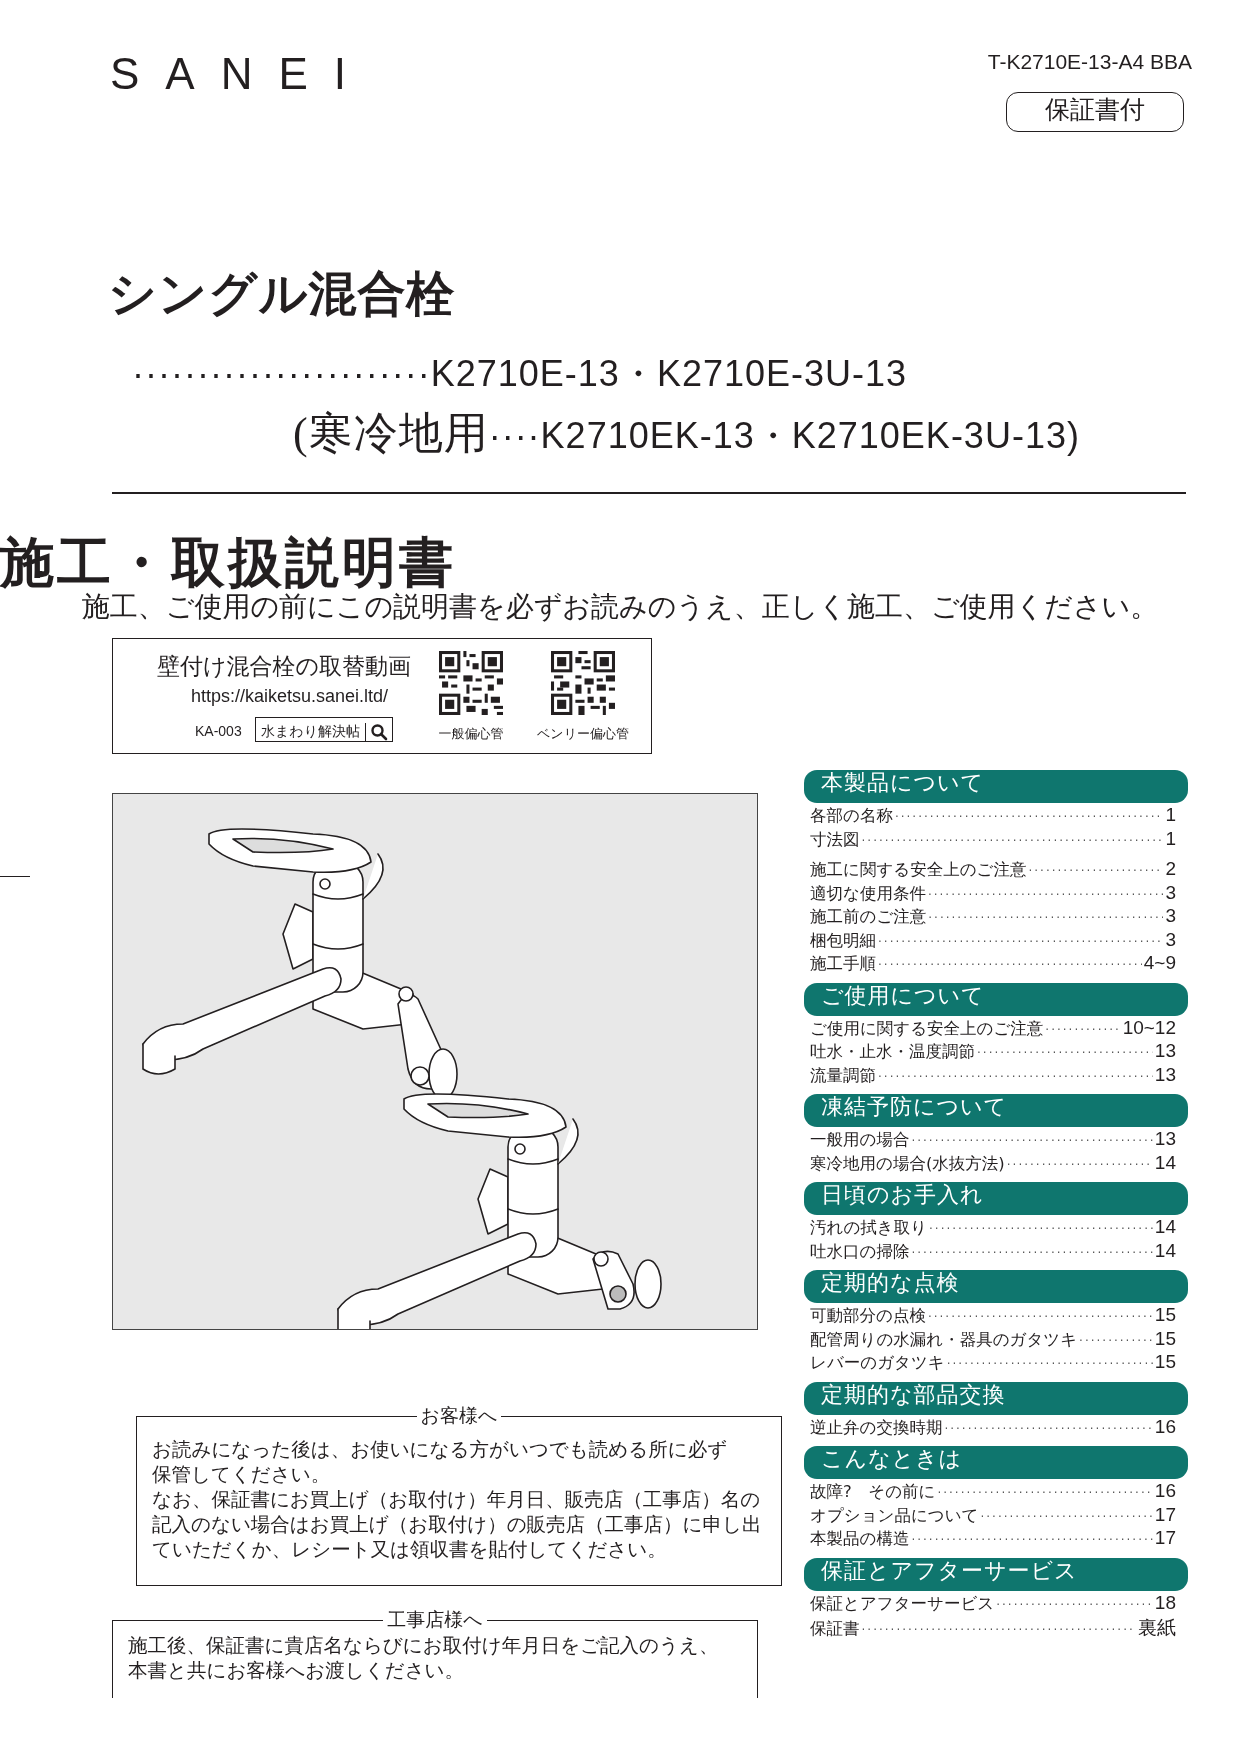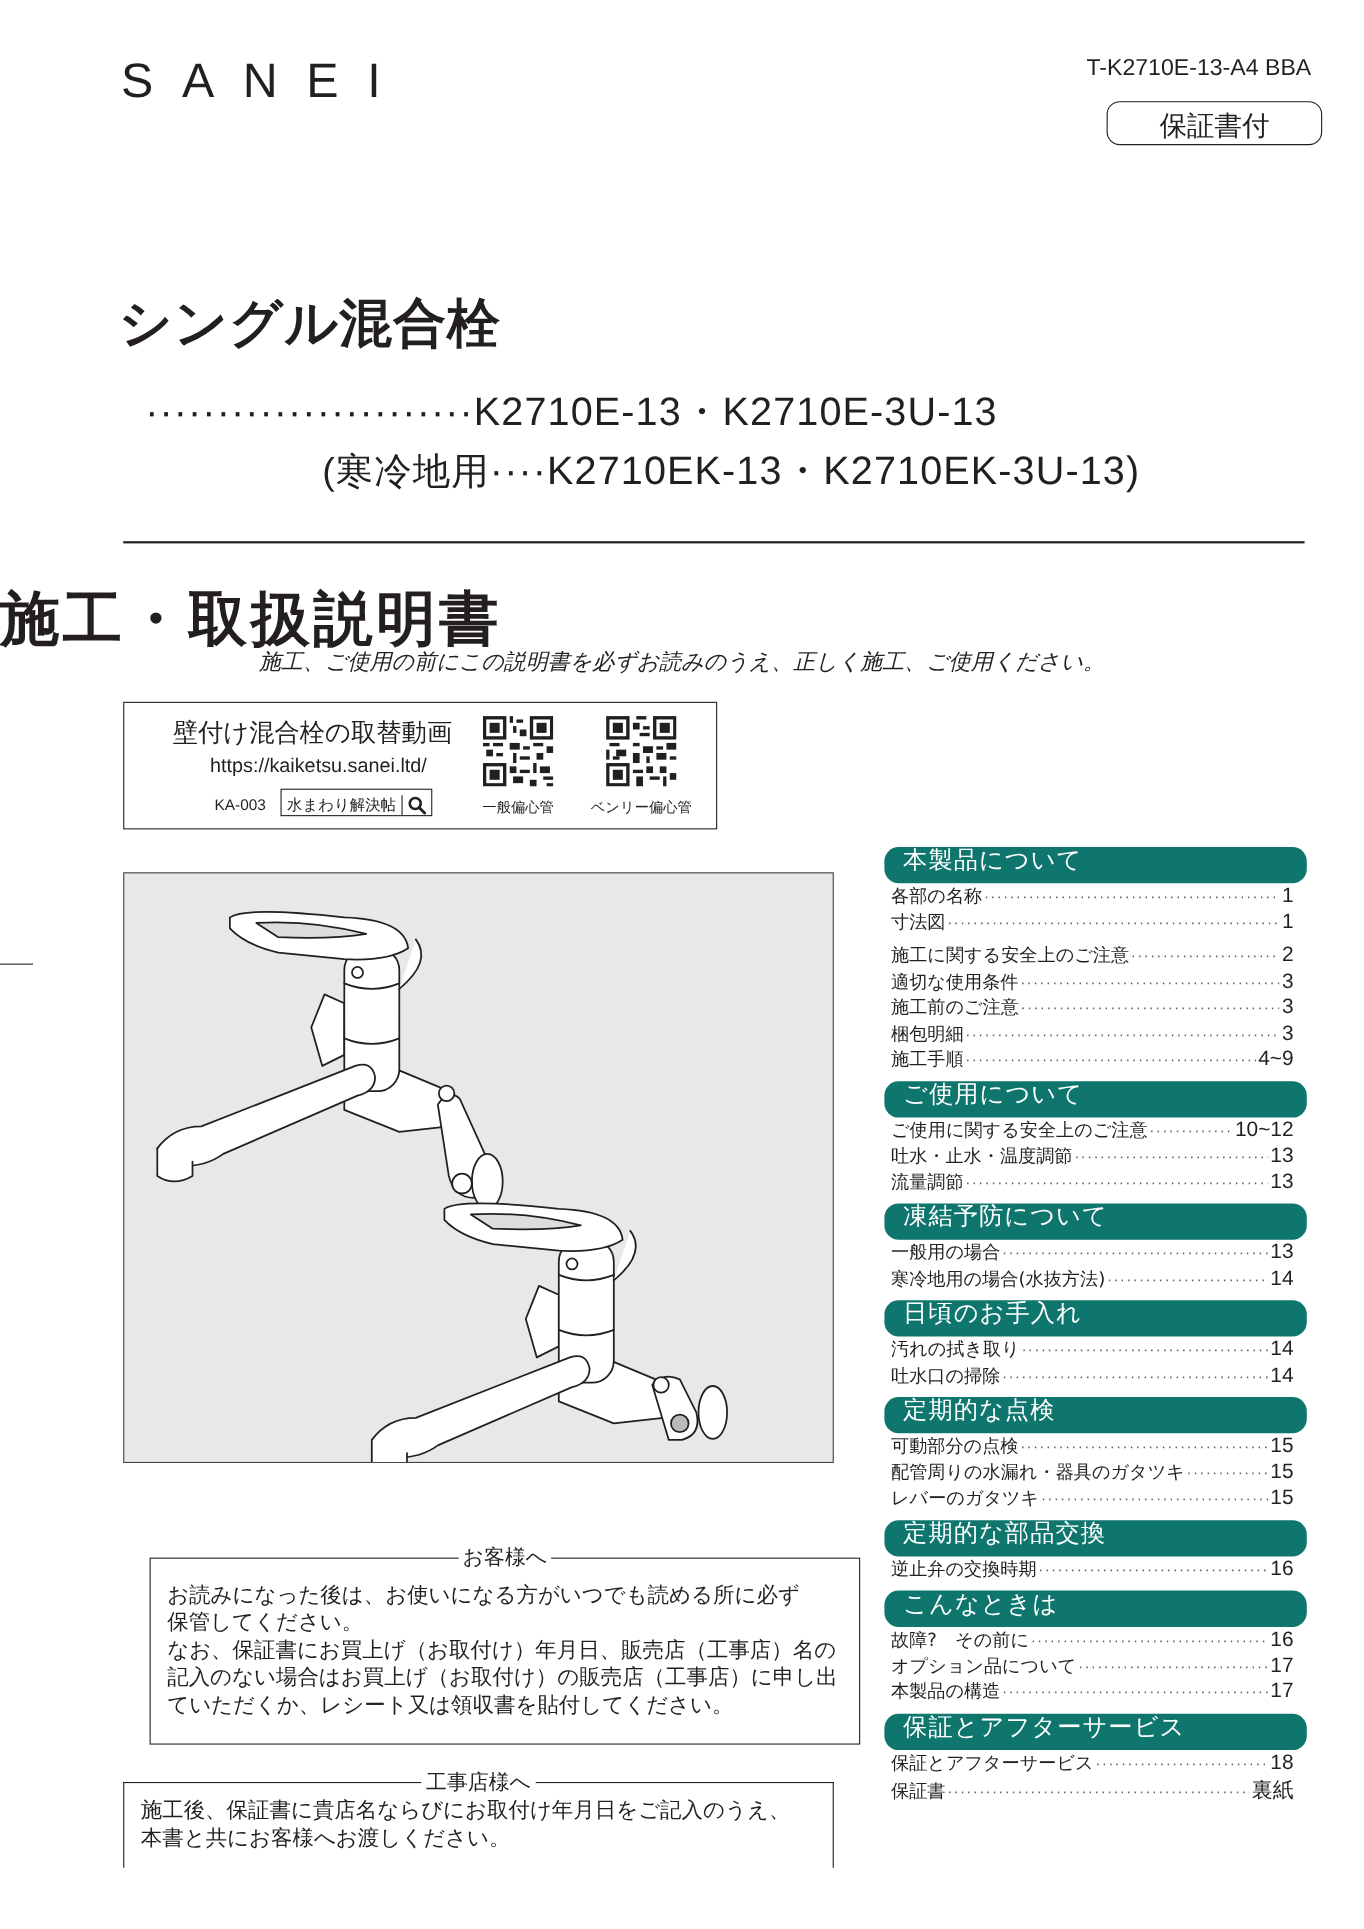--- a/index.html
+++ b/index.html
@@ -6,31 +6,31 @@
     body {
       width: 1240px; height: 1754px; background: #ffffff; position: relative;
       font-family: "DejaVu Sans", "Liberation Sans", sans-serif; color: #231f20;
       overflow: hidden;
     }
     .abs { position: absolute; }
 
     
     .logo { left: 110px; top: 52px; font-family: "Liberation Sans", sans-serif; font-size: 44px; letter-spacing: 26px; font-weight: 400; color: #231f20; line-height: 1; }
     .doc-code { left: 930px; top: 50px; width: 262px; text-align: right; font-family: "Liberation Sans", sans-serif; font-size: 21px; color: #231f20; }
-    .warranty-badge { left: 1006px; top: 92px; width: 196px; height: 40px; border: 1.6px solid #231f20; border-radius: 12px; display: flex; align-items: flex-end; justify-content: center; font-size: 25px; box-sizing: border-box; }
+    .warranty-badge { left: 1006px; top: 92px; width: 178px; height: 40px; border: 1.6px solid #231f20; border-radius: 12px; display: flex; align-items: flex-start; justify-content: center; font-size: 25px; box-sizing: border-box; }
 
     
     .product-title { left: 108px; top: 262px; font-size: 48px; font-weight: bold; letter-spacing: 1px; }
     .model-line { font-family: "Liberation Sans", sans-serif; font-size: 36px; letter-spacing: 1px; white-space: nowrap; }
     .model-line-1 { left: 132px; top: 350px; }
     .model-line-2 { left: 293px; top: 404px; }
-    .model-line .jp { font-family: Liberation Sans, sans-serif; font-size: 34px; text-align: center; }
+    .model-line .jp { font-family: Liberation Serif, serif; font-size: 44px; text-align: center; }
     .divider { left: 112px; top: 492px; width: 1074px; height: 2px; background: #231f20; }
     .manual-title { left: 0; width: 1240px; top: 527px; font-size: 54px; font-weight: bold; letter-spacing: 3px; }
-    .manual-subtitle { left: 0; width: 1240px; top: 588px; text-align: center; font-size: 20px; font-style: italic; }
+    .manual-subtitle { left: 0; width: 1240px; top: 588px; text-align: center; font-size: 28px; }
 
     
     .video-box { left: 112px; top: 638px; width: 540px; height: 116px; border: 1.4px solid #231f20; box-sizing: border-box; }
     .video-title { left: 18px; top: 12px; font-size: 23px; margin-left: 26px; }
     .video-url { left: 0; width: 275px; top: 47px; text-align: right; font-family: "Liberation Sans", sans-serif; font-size: 18px; }
     .ka-code { left: 82px; top: 84px; font-family: "Liberation Sans", sans-serif; font-size: 14px; }
     .search-box { left: 142px; top: 78px; height: 25px; border: 1px solid #231f20; display: flex; align-items: flex-end; box-sizing: border-box; }
     .search-label { font-size: 14px; padding: 0 5px; display: flex; align-items: center; border-right: 1px solid #231f20; }
     .search-btn { width: 26px; display: flex; align-items: center; justify-content: center; }
     .qr { width: 64px; height: 64px; top: 12px; }

